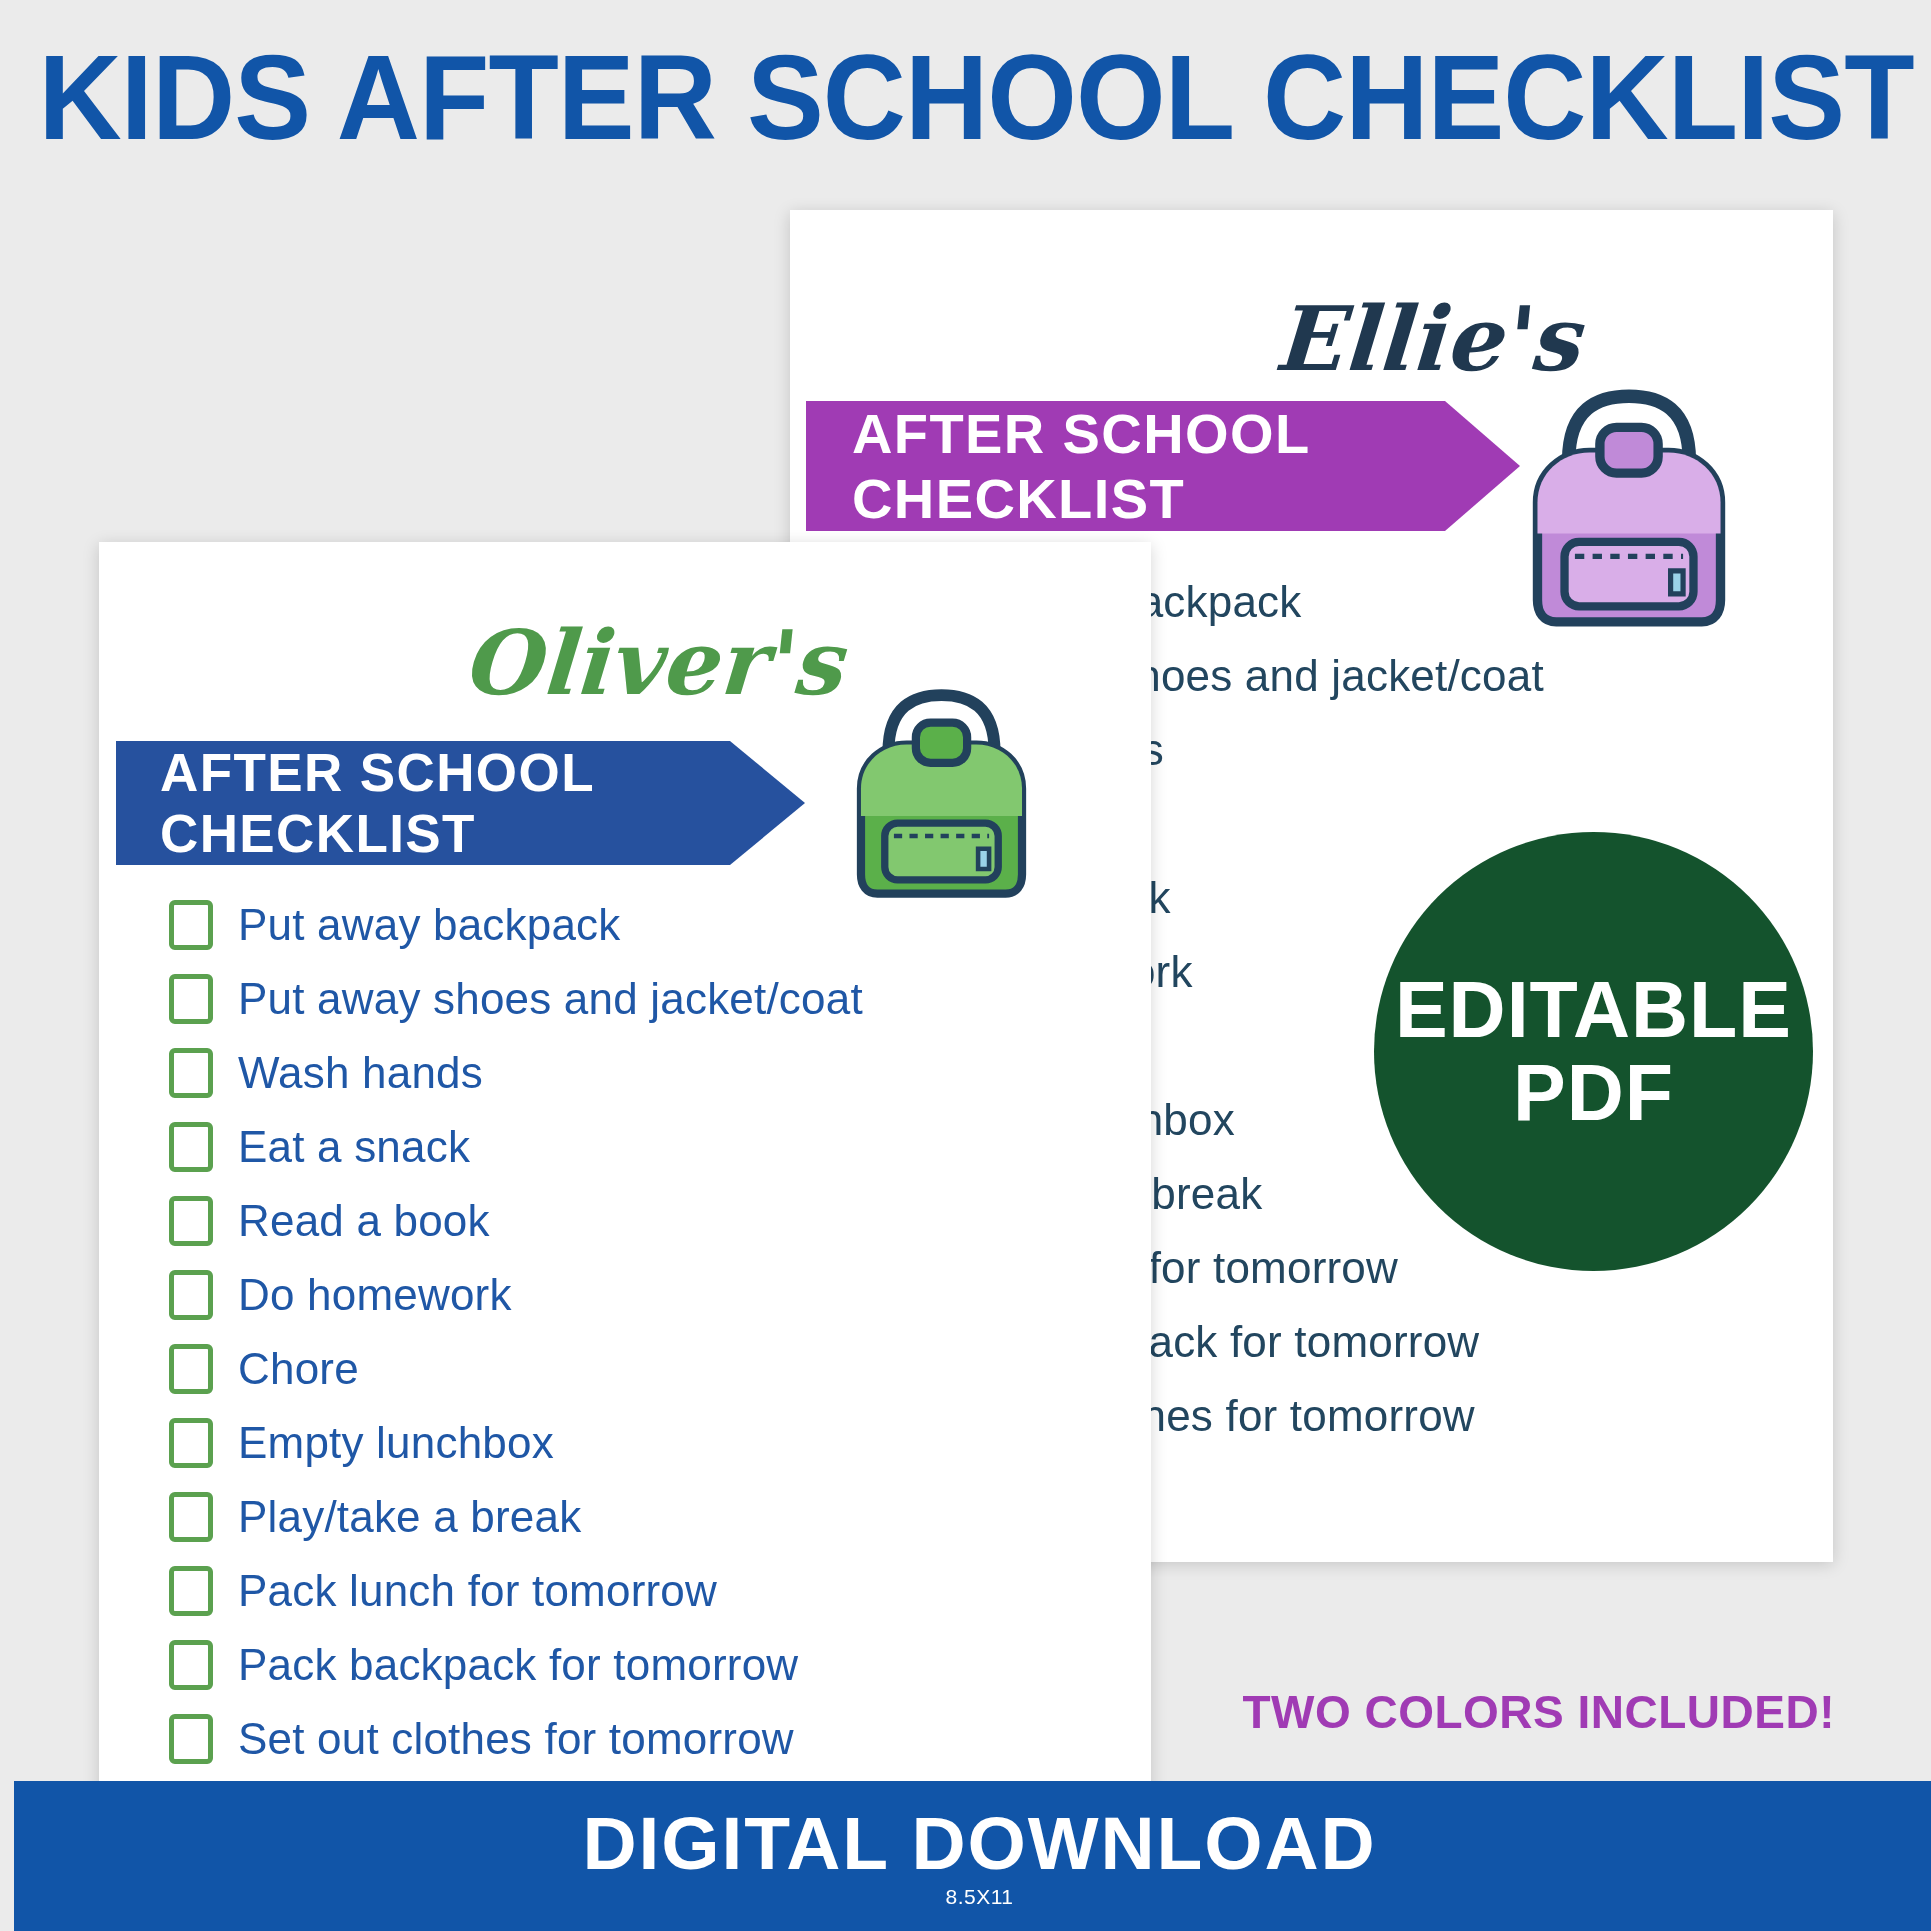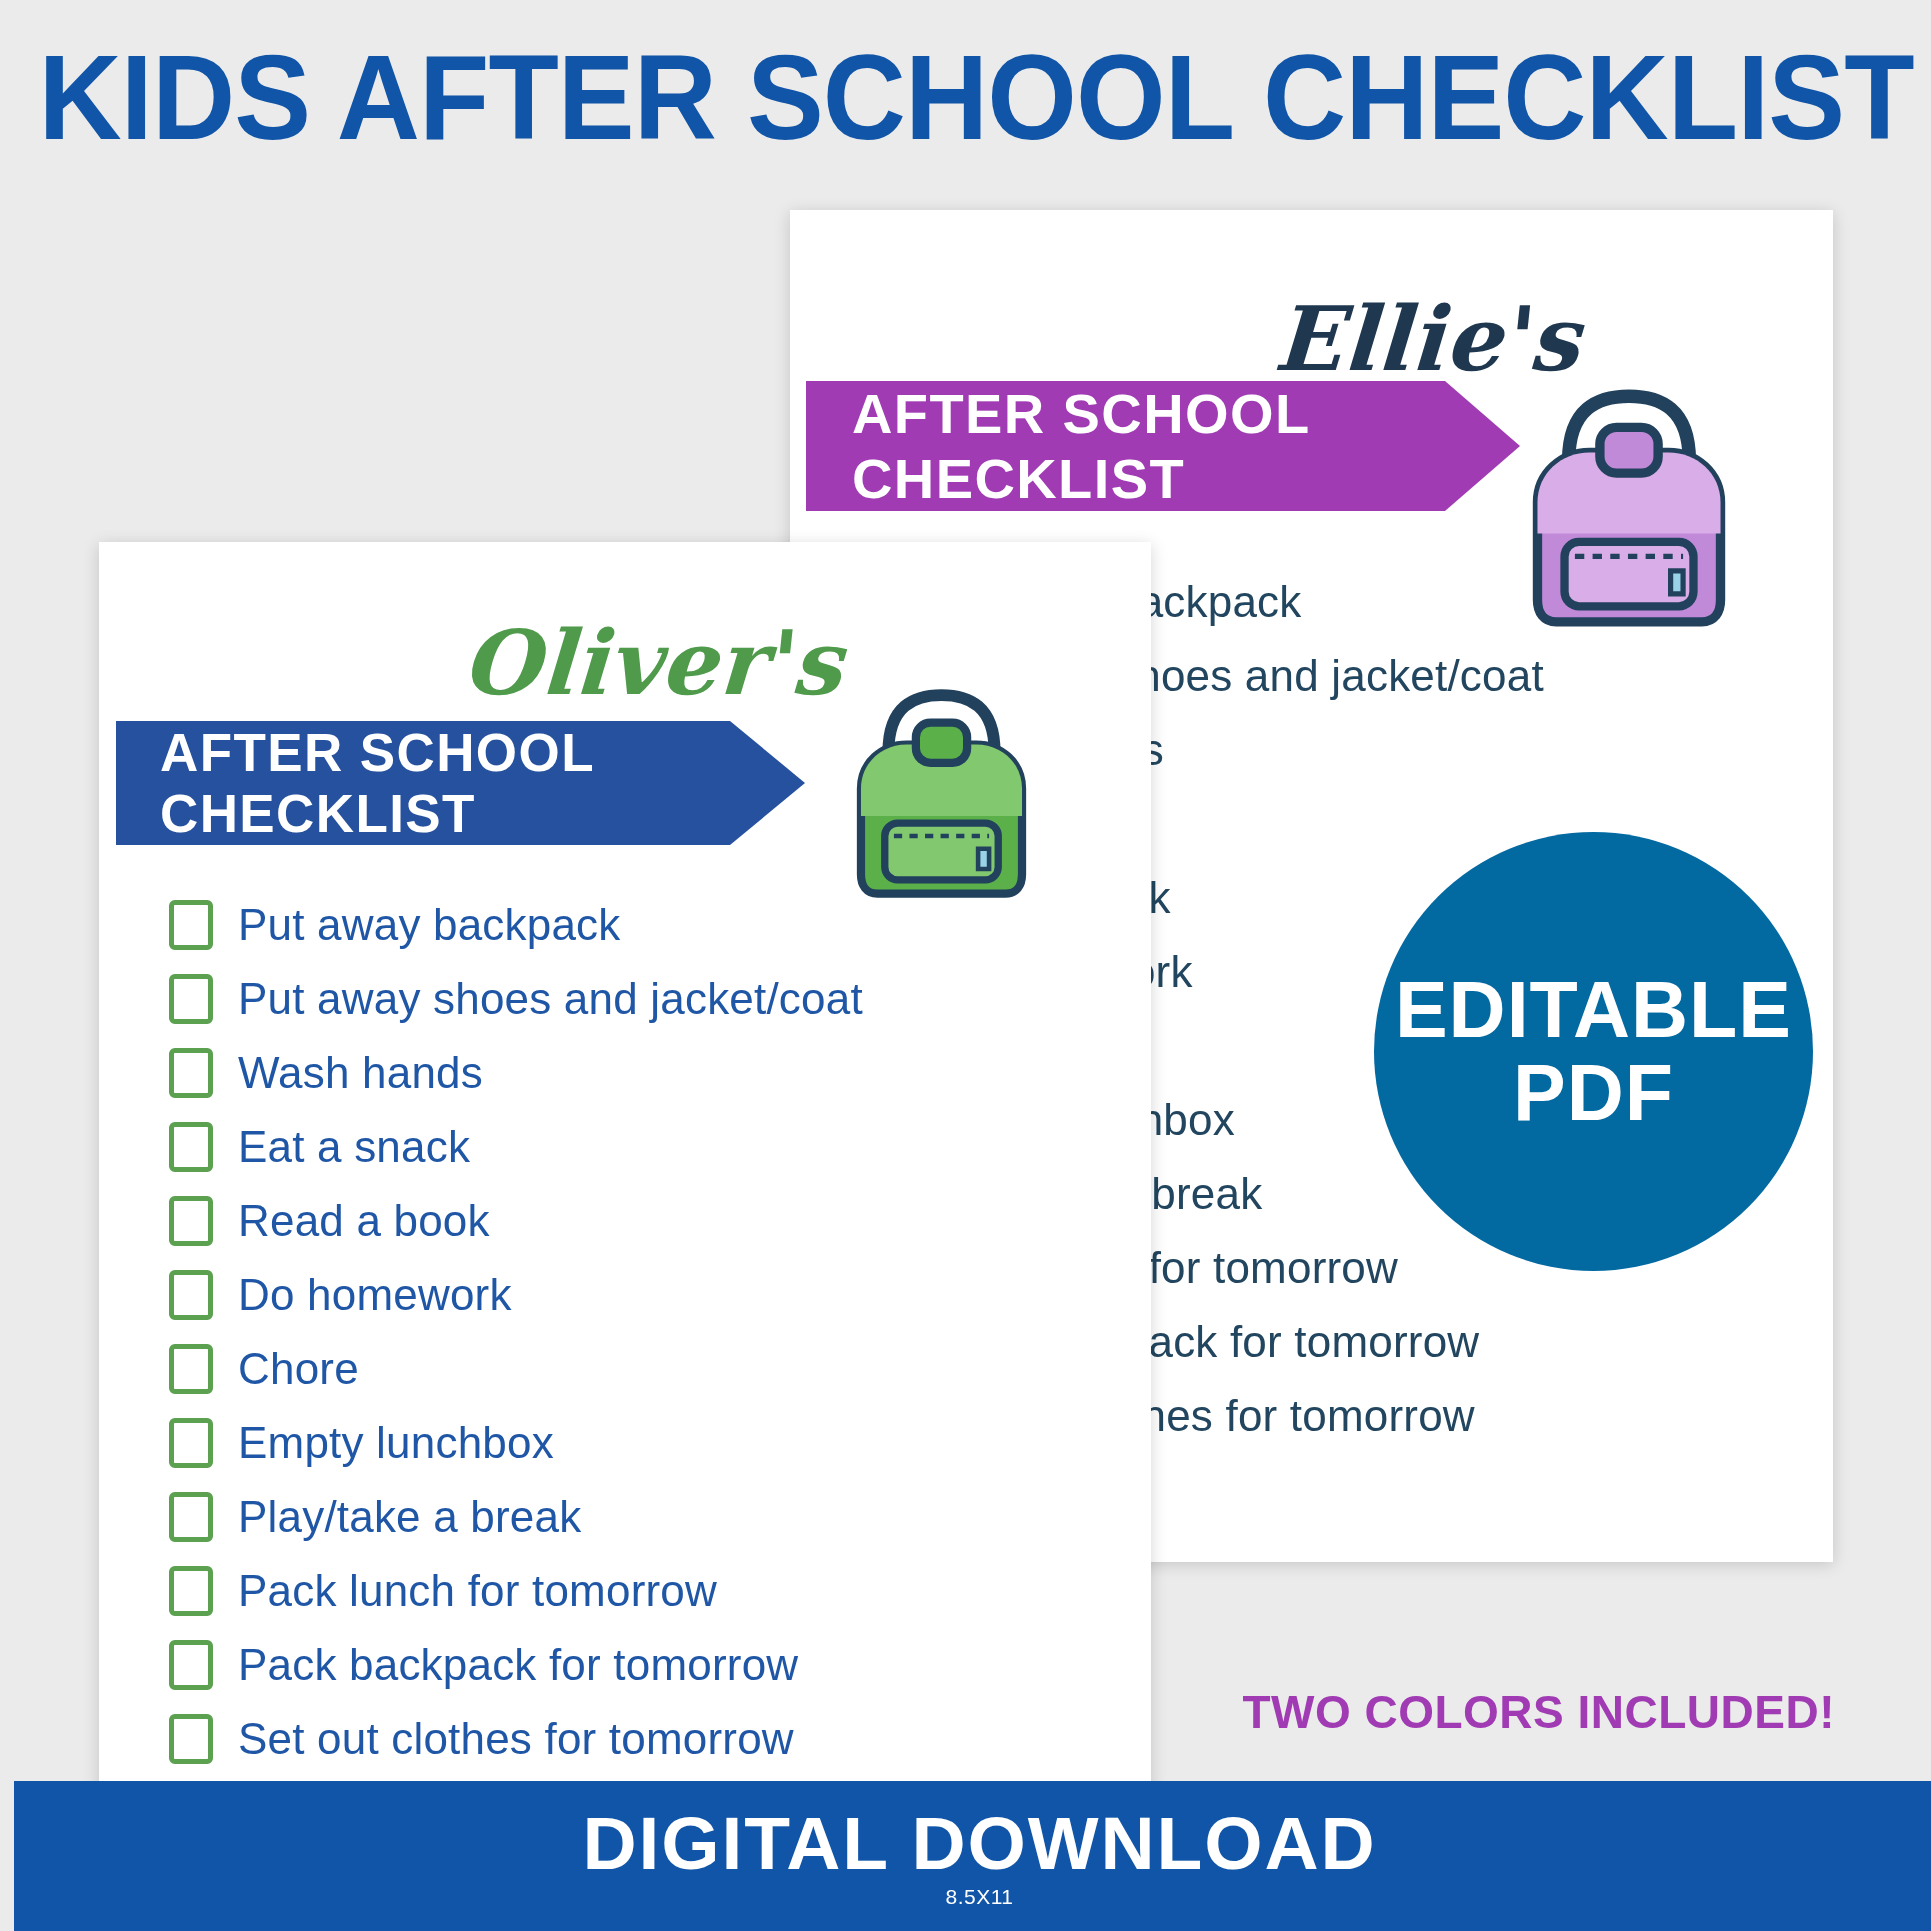--- a/index.html
+++ b/index.html
@@ -72,20 +72,21 @@
   
   .arrow-banner {
     position:absolute;
     display:flex;
     align-items:center;
     color:#ffffff;
     font-family:"Liberation Sans Narrow","Liberation Sans",sans-serif;
     font-weight:bold;
     letter-spacing:1.4px;
     clip-path:polygon(0 0, calc(100% - 75px) 0, 100% 50%, calc(100% - 75px) 100%, 0 100%);
+    margin-top:20px;
   }
   #banner-ellie {
     left:806px; top:381px;
     width:714px; height:130px;
     background:#a03bb4;
     font-size:56px;
     padding-left:46px;
     z-index:3;
   }
   #banner-oliver {
@@ -141,21 +142,21 @@
   }
   #list-ellie .item-label { color:#22465f; }
   #list-oliver .item-label { color:#1f57a6; }
 
   
   #editable-badge {
     position:absolute;
     left:1374px; top:832px;
     width:439px; height:439px;
     border-radius:50%;
-    background:#0369a1;
+    background:#14532d;
     color:#ffffff;
     display:flex;
     flex-direction:column;
     align-items:center;
     justify-content:center;
     z-index:9;
     font-family:"Liberation Sans Narrow","Liberation Sans",sans-serif;
     font-weight:bold;
     letter-spacing:1px;
     line-height:1.04;

